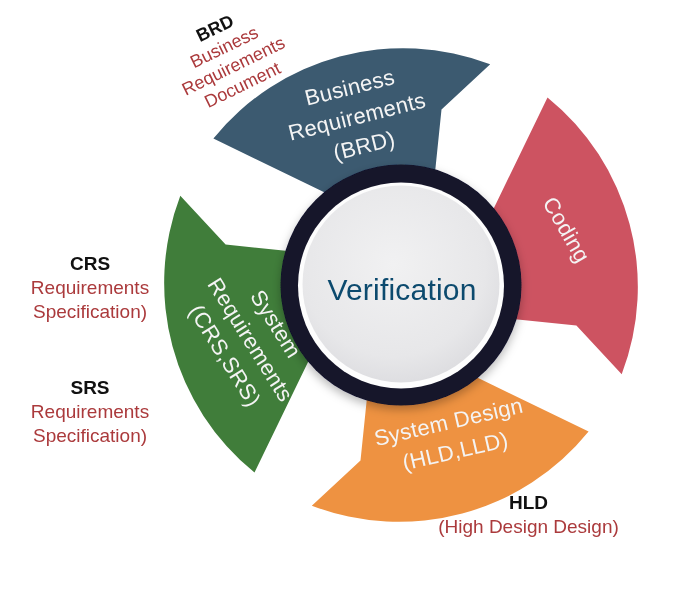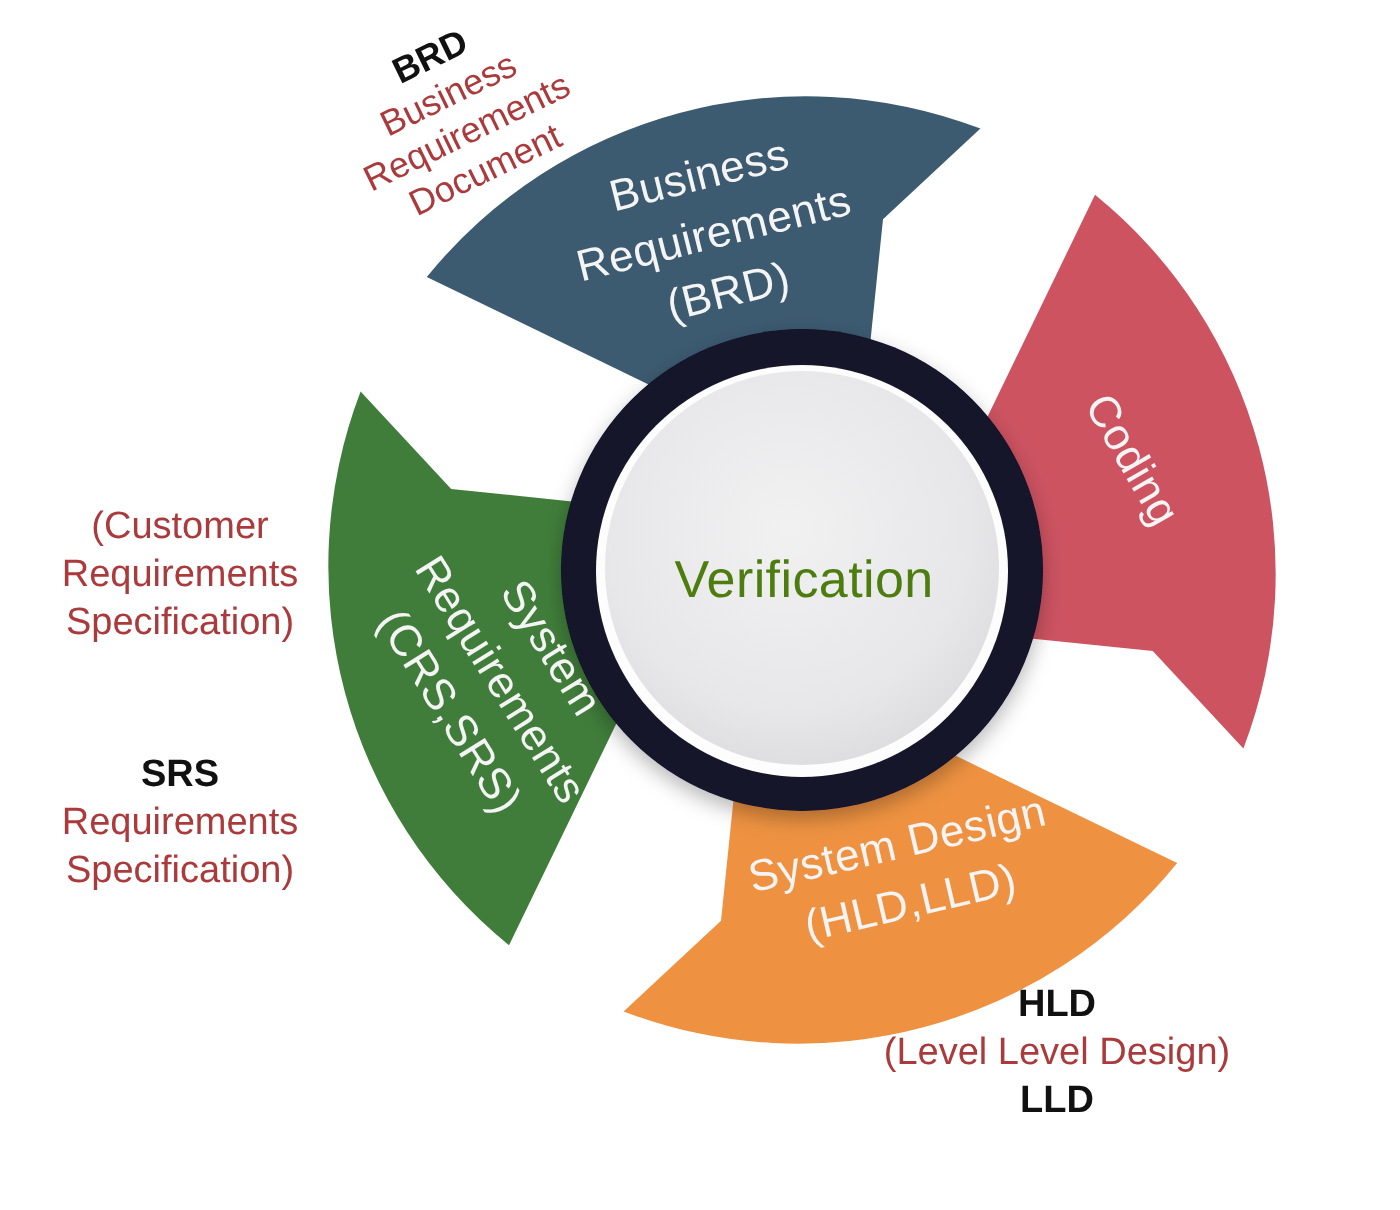--- a/index.html
+++ b/index.html
@@ -11,21 +11,21 @@
 
   .label { position:absolute; text-align:center; }
 
   .seg-label {
     color:#f4f4f4; font-size:22px; line-height:30px;
     white-space:nowrap; letter-spacing:0.3px;
   }
   .seg-label span { display:block; }
 
   .center-label {
-    font-size:26px; color:#4d7c0f; letter-spacing:0.2px; white-space:nowrap;
+    font-size:30px; color:#0c4a6e; letter-spacing:0.2px; white-space:nowrap;
   }
 
   .ann {
     position:absolute; text-align:center;
     font-size:19px; line-height:24px; color:#ab3a3c;
   }
   .ann span { display:block; }
   .ann .acr { color:#111111; font-weight:bold; }
 
   .ann-brd {
@@ -92,30 +92,29 @@
   </div>
 
   <div class="ann ann-brd" style="left:229px; top:57px;">
     <span class="acr">BRD</span>
     <span>Business</span>
     <span>Requirements</span>
     <span>Document</span>
   </div>
 
   <div class="ann" style="left:0px; top:252px; width:180px;">
-    <span>(Customer</span>
+    <span class="acr">CRS</span>
     <span>Requirements</span>
     <span>Specification)</span>
   </div>
 
   <div class="ann" style="left:0px; top:376px; width:180px;text-align:center;">
     <span class="acr">SRS</span>
     <span>Requirements</span>
     <span>Specification)</span>
   </div>
 
   <div class="ann" style="left:428px; top:491px; width:201px;">
     <span class="acr">HLD</span>
-    <span>(Level Level Design)</span>
-    <span class="acr">LLD</span>
+    <span>(High Design Design)</span>
   </div>
 
 </div>
 
 </body></html>

